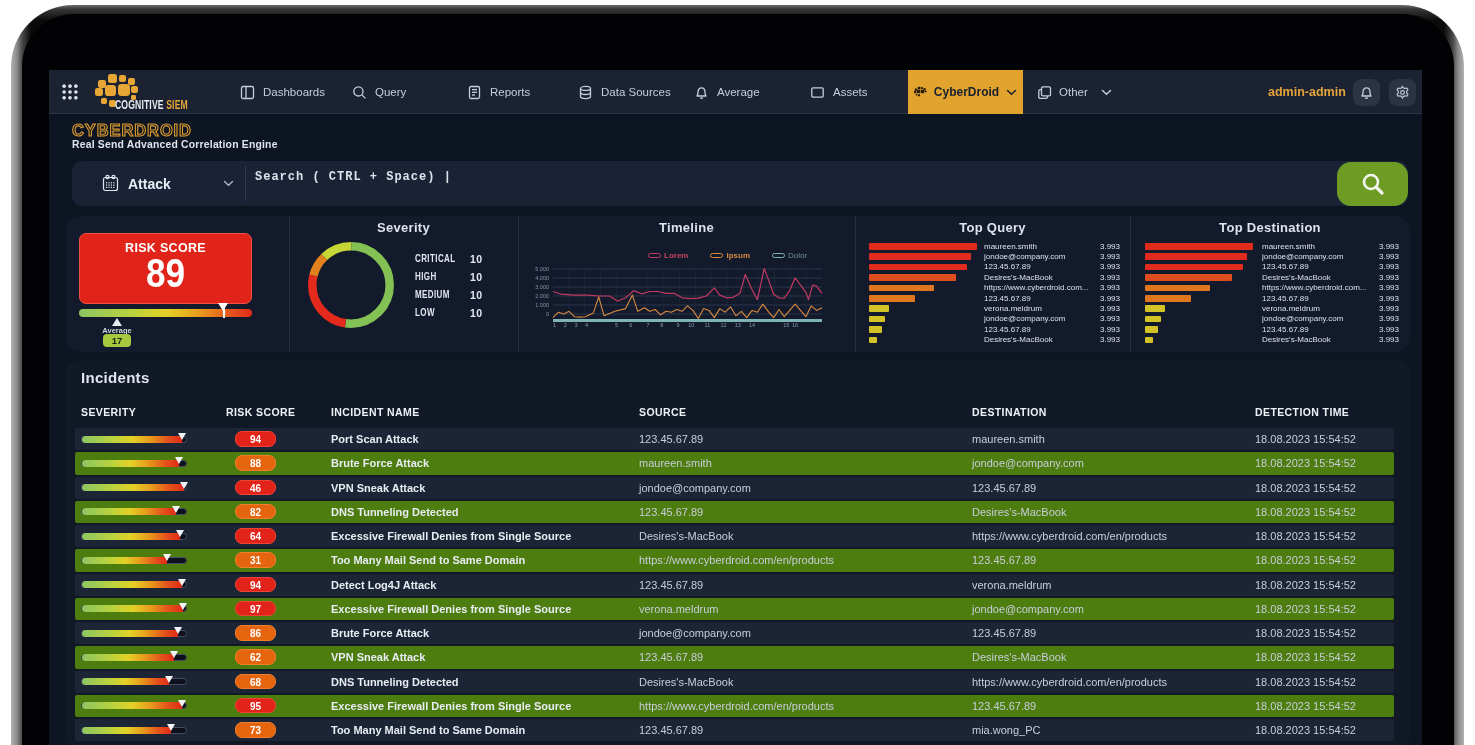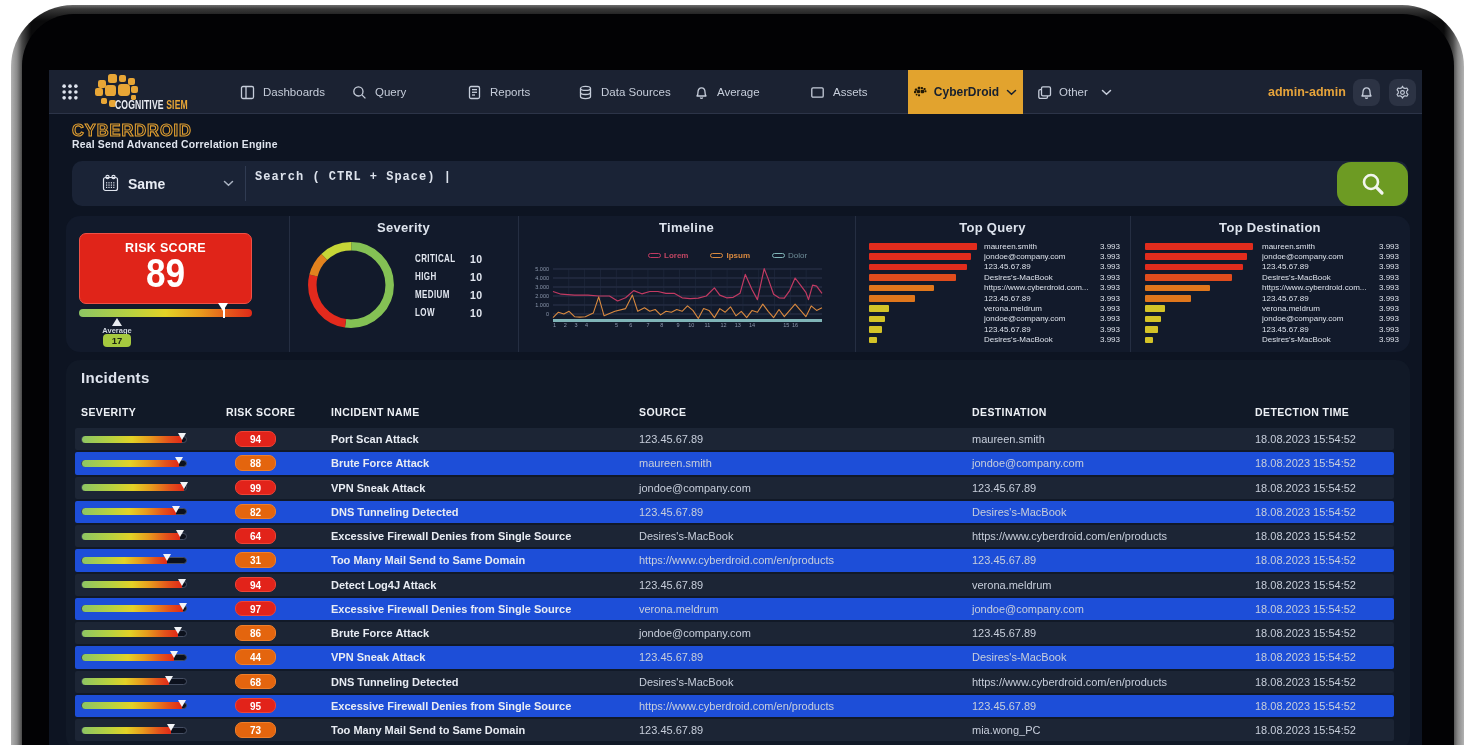--- a/index.html
+++ b/index.html
@@ -47,21 +47,21 @@
 .legrow{position:absolute;font-size:10px;font-weight:bold;color:#e2e7f0;letter-spacing:0.5px;}
 .bar{position:absolute;height:6.5px;border-radius:1px;}
 .blabel{position:absolute;font-size:8px;color:#dce1ea;white-space:nowrap;overflow:hidden;
  text-overflow:ellipsis;width:112px;}
 .bval{position:absolute;font-size:8px;color:#dce1ea;width:30px;text-align:right;}
 #inc{left:17px;top:290px;width:1344px;height:390px;background:#111927;border-radius:14px;}
 #inctitle{left:32px;top:299px;font-size:15px;font-weight:bold;color:#dfe4ee;letter-spacing:0.3px;}
 .th{position:absolute;top:336px;font-size:10.5px;font-weight:bold;color:#eef1f6;letter-spacing:0.4px;}
 .row{position:absolute;left:26px;width:1319px;height:22.25px;border-radius:2px;}
 .row.odd{background:#1c2535;}
-.row.even{background:#1d4ed8;}
+.row.even{background:#4d7c0f;}
 .cell{position:absolute;top:0;height:22.25px;display:flex;align-items:center;
  font-size:11px;color:#c7cedb;white-space:nowrap;}
 .cname{font-weight:bold;color:#e8ecf3;}
 .badge{position:absolute;left:160px;top:3.2px;width:41px;height:15.5px;border-radius:7px;
  text-align:center;color:#fff;font-size:10px;font-weight:bold;line-height:16px;}
 .badge.r{background:#e2231a;border:1px solid #ef4335;}
 .badge.o{background:#e4650e;border:1px solid #ef7f2a;}
 .strack{position:absolute;left:6px;top:7.6px;width:106px;height:7px;border-radius:4px;
  background:#0c111d;border:1px solid #454e62;}
 .sfill{position:absolute;left:0;top:-1px;height:7px;border-radius:4px 1px 1px 4px;
@@ -199,21 +199,21 @@
         <rect x="11.2" y="8.2" width="1.2" height="1.2" fill="#dfe4ee"></rect>
         <rect x="4.0" y="10.5" width="1.2" height="1.2" fill="#dfe4ee"></rect>
         <rect x="6.4" y="10.5" width="1.2" height="1.2" fill="#dfe4ee"></rect>
         <rect x="8.8" y="10.5" width="1.2" height="1.2" fill="#dfe4ee"></rect>
         <rect x="11.2" y="10.5" width="1.2" height="1.2" fill="#dfe4ee"></rect>
         <rect x="4.0" y="12.799999999999999" width="1.2" height="1.2" fill="#dfe4ee"></rect>
         <rect x="6.4" y="12.799999999999999" width="1.2" height="1.2" fill="#dfe4ee"></rect>
         <rect x="8.8" y="12.799999999999999" width="1.2" height="1.2" fill="#dfe4ee"></rect>
         <rect x="11.2" y="12.799999999999999" width="1.2" height="1.2" fill="#dfe4ee"></rect>
       </svg>
-      <div id="today">Same</div>
+      <div id="today">Attack</div>
       <div class="abs" style="left:151px;top:19px">
         <svg class="ic" width="11" height="7" viewBox="0 0 11 7">
           <path d="M1.5 1.5 L5.5 5.3 L9.5 1.5" stroke="#aab3c2" stroke-width="1.5" fill="none" stroke-linecap="round"></path>
         </svg>
       </div>
       <div id="ssep"></div>
       <div id="stext">Search ( CTRL + Space) |</div>
       <div id="gbtn">
         <svg width="26" height="26" viewBox="0 0 26 26">
           <circle cx="11" cy="11" r="7" fill="none" stroke="#f2f5ee" stroke-width="2.6"></circle>
@@ -405,21 +405,21 @@
       <div class="cell cname" style="left:256px">Brute Force Attack</div>
       <div class="cell" style="left:564px">maureen.smith</div>
       <div class="cell" style="left:897px">jondoe@company.com</div>
       <div class="cell" style="left:1180px">18.08.2023 15:54:52</div>
     </div>
     <div class="row odd" style="top:406.50px">
       <div class="strack">
         <div class="sfill" style="width:102.3px"></div>
         <div class="smark" style="left:98.1px"></div>
       </div>
-      <div class="badge r">99</div>
+      <div class="badge r">46</div>
       <div class="cell cname" style="left:256px">VPN Sneak Attack</div>
       <div class="cell" style="left:564px">jondoe@company.com</div>
       <div class="cell" style="left:897px">123.45.67.89</div>
       <div class="cell" style="left:1180px">18.08.2023 15:54:52</div>
     </div>
     <div class="row even" style="top:430.75px">
       <div class="strack">
         <div class="sfill" style="width:93.9px"></div>
         <div class="smark" style="left:89.7px"></div>
       </div>
@@ -482,21 +482,21 @@
       <div class="cell cname" style="left:256px">Brute Force Attack</div>
       <div class="cell" style="left:564px">jondoe@company.com</div>
       <div class="cell" style="left:897px">123.45.67.89</div>
       <div class="cell" style="left:1180px">18.08.2023 15:54:52</div>
     </div>
     <div class="row even" style="top:576.25px">
       <div class="strack">
         <div class="sfill" style="width:92.4px"></div>
         <div class="smark" style="left:88.2px"></div>
       </div>
-      <div class="badge o">44</div>
+      <div class="badge o">62</div>
       <div class="cell cname" style="left:256px">VPN Sneak Attack</div>
       <div class="cell" style="left:564px">123.45.67.89</div>
       <div class="cell" style="left:897px">Desires's-MacBook</div>
       <div class="cell" style="left:1180px">18.08.2023 15:54:52</div>
     </div>
     <div class="row odd" style="top:600.50px">
       <div class="strack">
         <div class="sfill" style="width:86.9px"></div>
         <div class="smark" style="left:82.7px"></div>
       </div>

